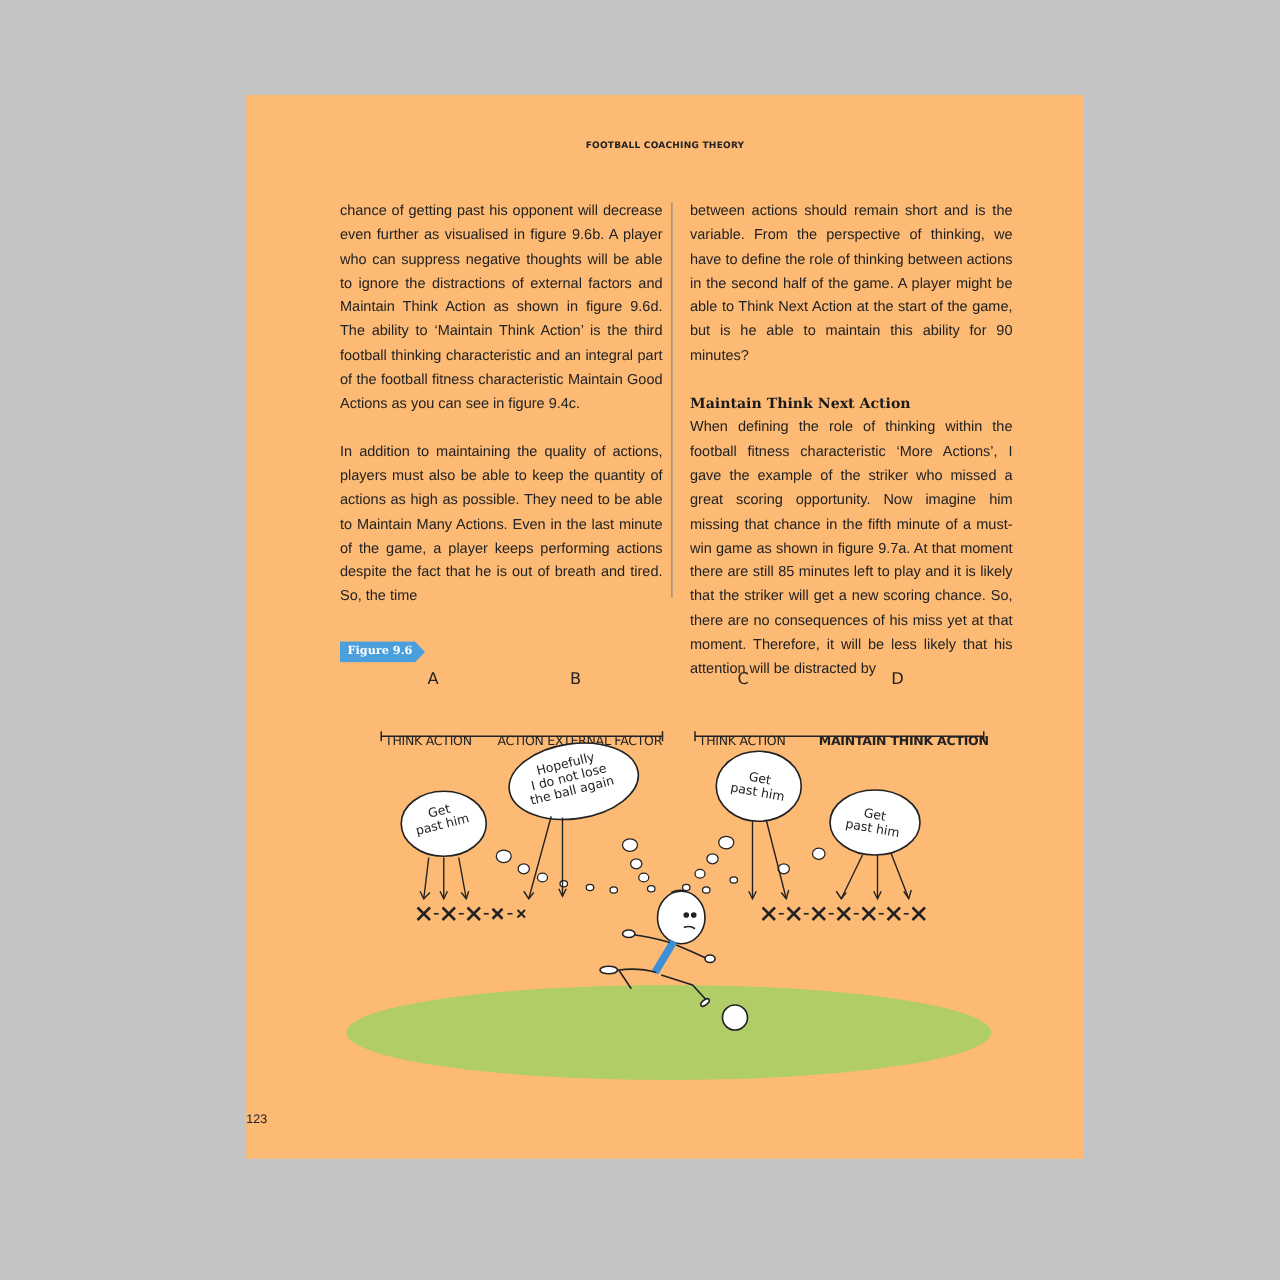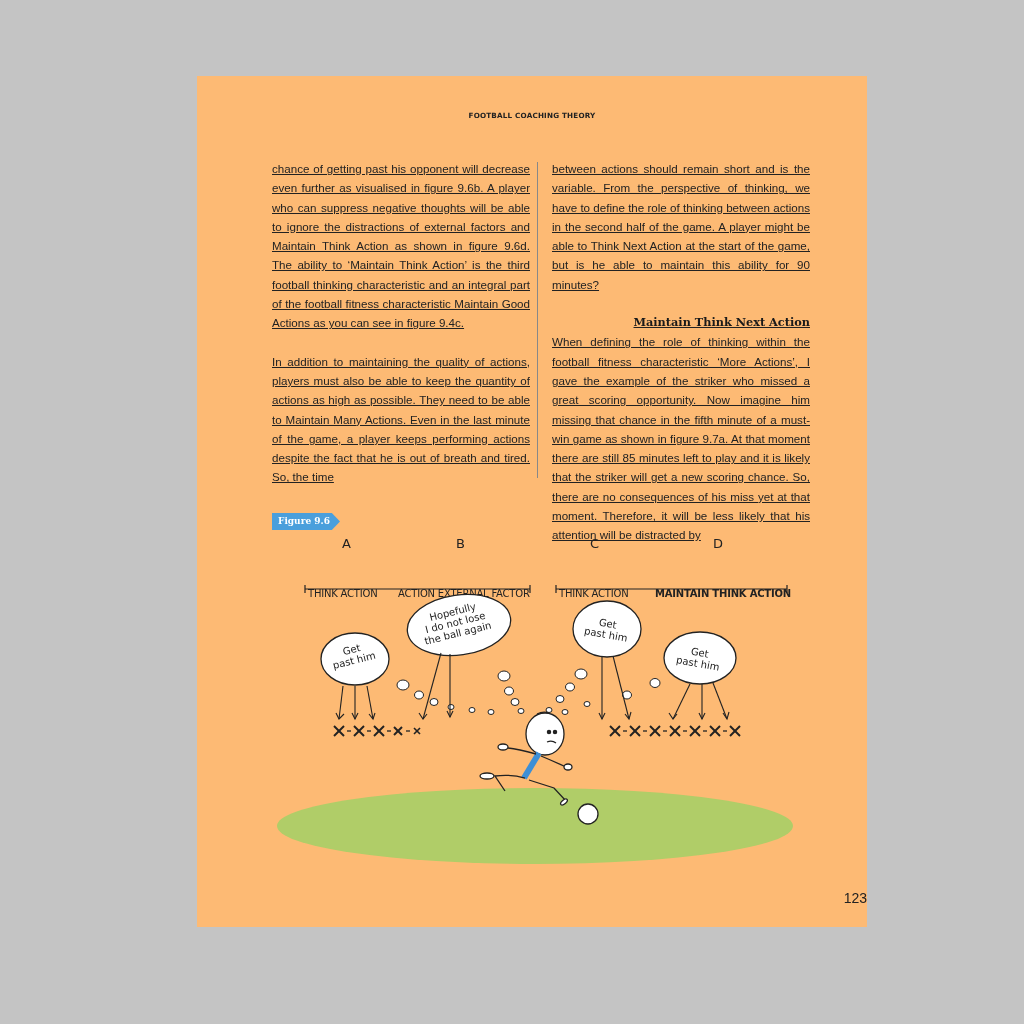--- a/index.html
+++ b/index.html
@@ -1,31 +1,31 @@
 <!DOCTYPE html>
 <html><head>
 <meta charset="utf-8">
 <style>
   html, body { margin:0; padding:0; }
   body { width:1024px; height:1024px; background:#c4c4c4; position:relative; overflow:hidden; font-family:"Liberation Sans", sans-serif; }
   .page { position:absolute; left:177px; top:76px; width:670px; height:851px; background:#fdba74;margin-left:20px; }
   .running-head { position:absolute; left:0; width:670px; top:35px; text-align:center; font-family:"DejaVu Sans", sans-serif; font-weight:bold; font-size:7.2px; letter-spacing:0.2px; color:#222; }
-  .col { position:absolute; top:83px; width:258px; font-family:"Liberation Sans", sans-serif; font-size:11.6px; line-height:19.3px; color:#222; text-align:justify;text-decoration:underline; }
+  .col { position:absolute; top:83px; width:258px; font-family:"Liberation Sans", sans-serif; font-size:11.6px; line-height:19.3px; color:#222; text-align:justify; }
   .col p { margin:0; }
   .col-left { left:75px; }
   .col-right { left:355px; }
   .divider { position:absolute; left:340px; top:86px; width:1px; height:316px; background:#888; }
-  .heading { font-family:"DejaVu Serif", serif; font-weight:bold; font-size:11.3px; line-height:19.3px; color:#1a1a1a; text-align:right; }
+  .heading { font-family:"DejaVu Serif", serif; font-weight:bold; font-size:11.3px; line-height:19.3px; color:#1a1a1a; text-align:left; }
   .gap { height:19px; }
   .fig-label { position:absolute; left:75px; top:437px; height:17px; width:68px; background:#4a9fdc; color:#fff; font-family:"DejaVu Serif", serif; font-weight:bold; font-size:9px; line-height:17px; padding-left:6px; box-sizing:border-box;
     clip-path: polygon(0 0, 88% 0, 100% 50%, 88% 100%, 0 100%); }
   .letter { position:absolute; top:460px; font-family:"DejaVu Sans", sans-serif; font-size:13px; color:#222; }
   .bracket-label { position:absolute; top:512px; font-family:"DejaVu Sans", sans-serif; font-size:10px; color:#222; letter-spacing:-0.2px; white-space:nowrap; }
   .figure-svg { position:absolute; left:0; top:0; }
-  .page-number { position:absolute; left:0; width:670px; top:814px; text-align:right; font-family:"Liberation Sans", sans-serif; font-size:14px; color:#222; }
+  .page-number { position:absolute; left:0; width:670px; top:814px; text-align:left; font-family:"Liberation Sans", sans-serif; font-size:10px; color:#222; }
   .bubble-text { position:absolute; font-family:"DejaVu Sans", sans-serif; font-size:10px; line-height:11px; color:#222; text-align:center; white-space:nowrap; }
 </style>
 </head>
 <body>
 
 <div class="page">
 
   <div class="running-head">FOOTBALL COACHING THEORY</div>
 
   <div class="col col-left">

